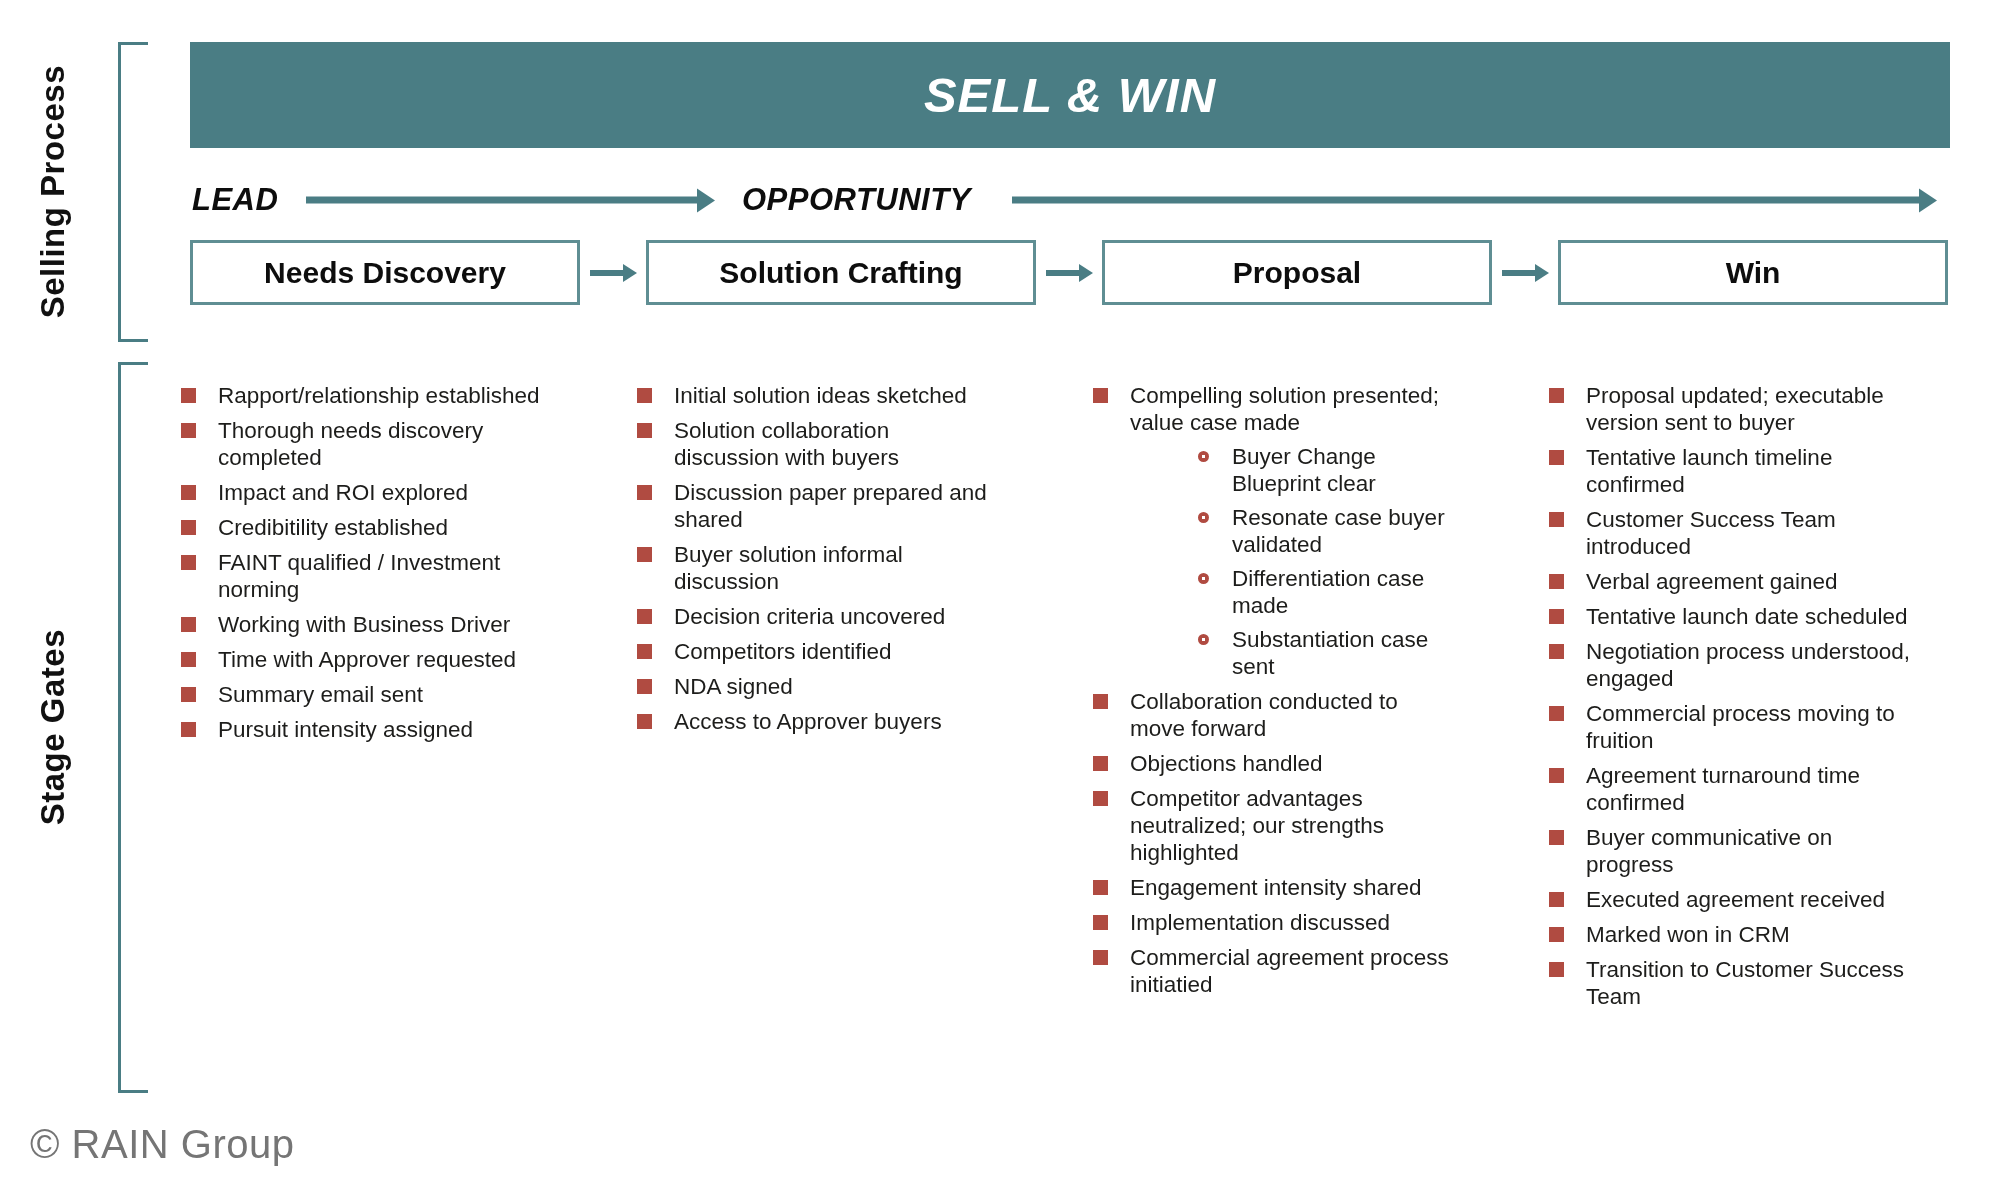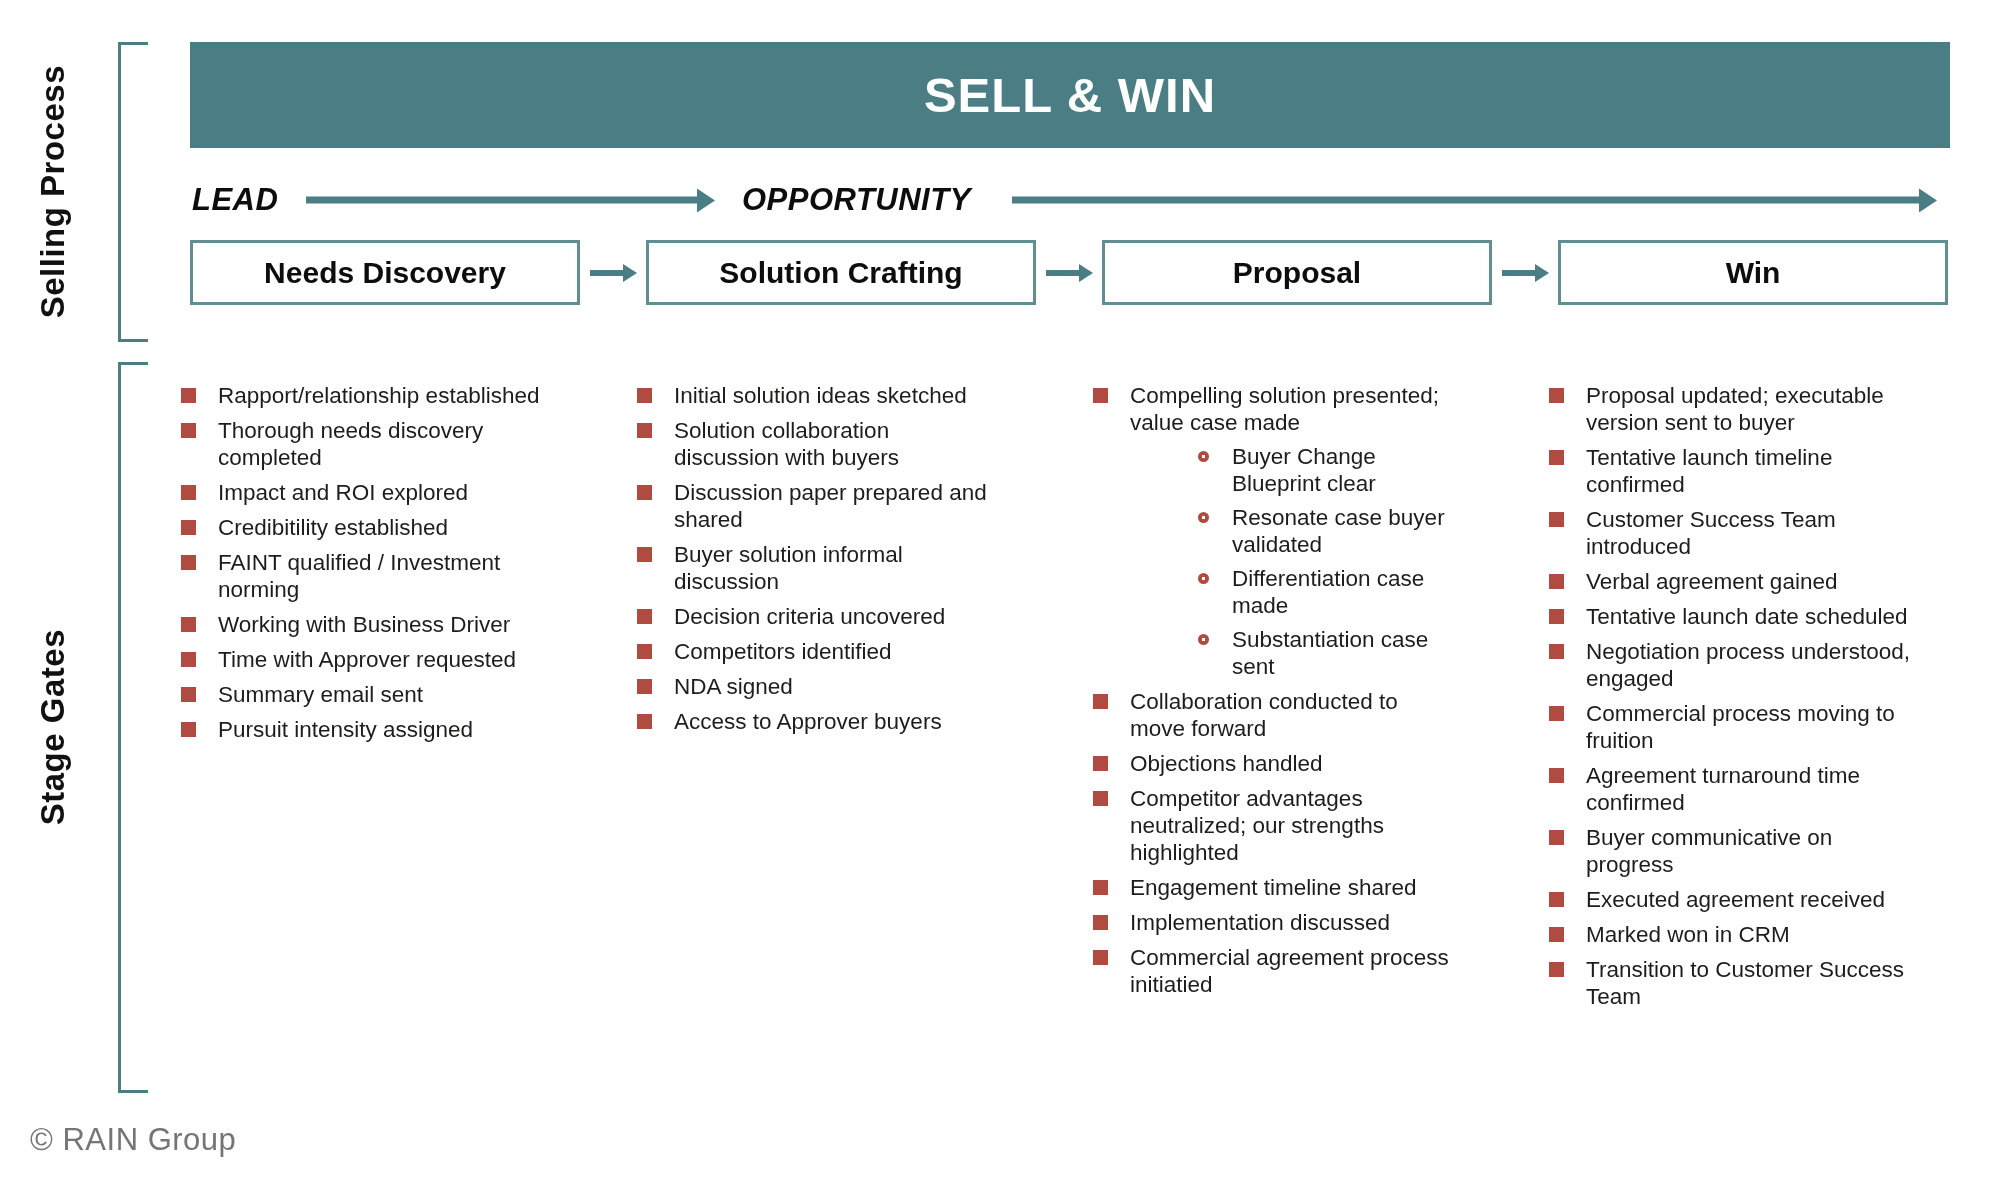--- a/index.html
+++ b/index.html
@@ -36,21 +36,21 @@
     border-top:3px solid var(--teal);
     border-bottom:3px solid var(--teal);
   }
   .bracket-top{left:118px;top:42px;height:300px;}
   .bracket-bottom{left:118px;top:362px;height:731px;}
 
   
   .banner{
     position:absolute;left:190px;top:42px;width:1760px;height:106px;
     background:var(--teal);
-    display:flex;align-items:center;justify-content:center;
+    display:flex;align-items:center;justify-content:center;font-style:italic;
   }
   .banner-title{color:#fff;font-size:49px;font-weight:700;letter-spacing:1px;}
 
   
   .phase-row{position:absolute;left:190px;top:178px;width:1760px;height:44px;}
   .phase-label{
     position:absolute;top:50%;transform:translateY(-50%);
     font-size:31px;font-weight:700;font-style:italic;color:#0d0d0d;letter-spacing:0.5px;white-space:nowrap;
   }
   .lead-label{left:2px;}
@@ -99,21 +99,21 @@
   .subs{list-style:none;margin-left:56px;margin-top:2px;}
   .sub{position:relative;padding-left:46px;font-size:22.5px;line-height:27px;margin-bottom:7px;}
   .sub:first-child{margin-top:7px;}
   .bullet.circle{
     left:12px;top:8px;width:11px;height:11px;border-radius:50%;
     background:radial-gradient(circle, #ffffff 0 1.5px, var(--bullet) 1.5px);
   }
 
   .footer{
     position:absolute;left:30px;top:1122px;
-    font-size:31px;color:var(--footer_gray);letter-spacing:0.5px;
+    font-size:40px;color:var(--footer_gray);letter-spacing:0.5px;
   }
 </style>
 </head>
 <body>
 
 <div class="canvas">
 
   <div class="vwrap vwrap-top">
     <span class="vlabel">Selling Process</span>
   </div>
@@ -183,21 +183,21 @@
     <ul class="gates-col col-3">
         <li class="gate"><span class="bullet square"></span><span class="gate-text">Compelling solution presented; value case made</span><ul class="subs">
             <li class="sub"><span class="bullet circle"></span><span class="gate-text">Buyer Change Blueprint clear</span></li>
             <li class="sub"><span class="bullet circle"></span><span class="gate-text">Resonate case buyer validated</span></li>
             <li class="sub"><span class="bullet circle"></span><span class="gate-text">Differentiation case made</span></li>
             <li class="sub"><span class="bullet circle"></span><span class="gate-text">Substantiation case sent</span></li>
           </ul></li>
         <li class="gate"><span class="bullet square"></span><span class="gate-text">Collaboration conducted to move forward</span></li>
         <li class="gate"><span class="bullet square"></span><span class="gate-text">Objections handled</span></li>
         <li class="gate"><span class="bullet square"></span><span class="gate-text">Competitor advantages neutralized; our strengths highlighted</span></li>
-        <li class="gate"><span class="bullet square"></span><span class="gate-text">Engagement timeline shared</span></li>
+        <li class="gate"><span class="bullet square"></span><span class="gate-text">Engagement intensity shared</span></li>
         <li class="gate"><span class="bullet square"></span><span class="gate-text">Implementation discussed</span></li>
         <li class="gate"><span class="bullet square"></span><span class="gate-text">Commercial agreement process initiatied</span></li>
       </ul>
     <ul class="gates-col col-4">
         <li class="gate"><span class="bullet square"></span><span class="gate-text">Proposal updated; executable version sent to buyer</span></li>
         <li class="gate"><span class="bullet square"></span><span class="gate-text">Tentative launch timeline confirmed</span></li>
         <li class="gate"><span class="bullet square"></span><span class="gate-text">Customer Success Team introduced</span></li>
         <li class="gate"><span class="bullet square"></span><span class="gate-text">Verbal agreement gained</span></li>
         <li class="gate"><span class="bullet square"></span><span class="gate-text">Tentative launch date scheduled</span></li>
         <li class="gate"><span class="bullet square"></span><span class="gate-text">Negotiation process understood, engaged</span></li>

